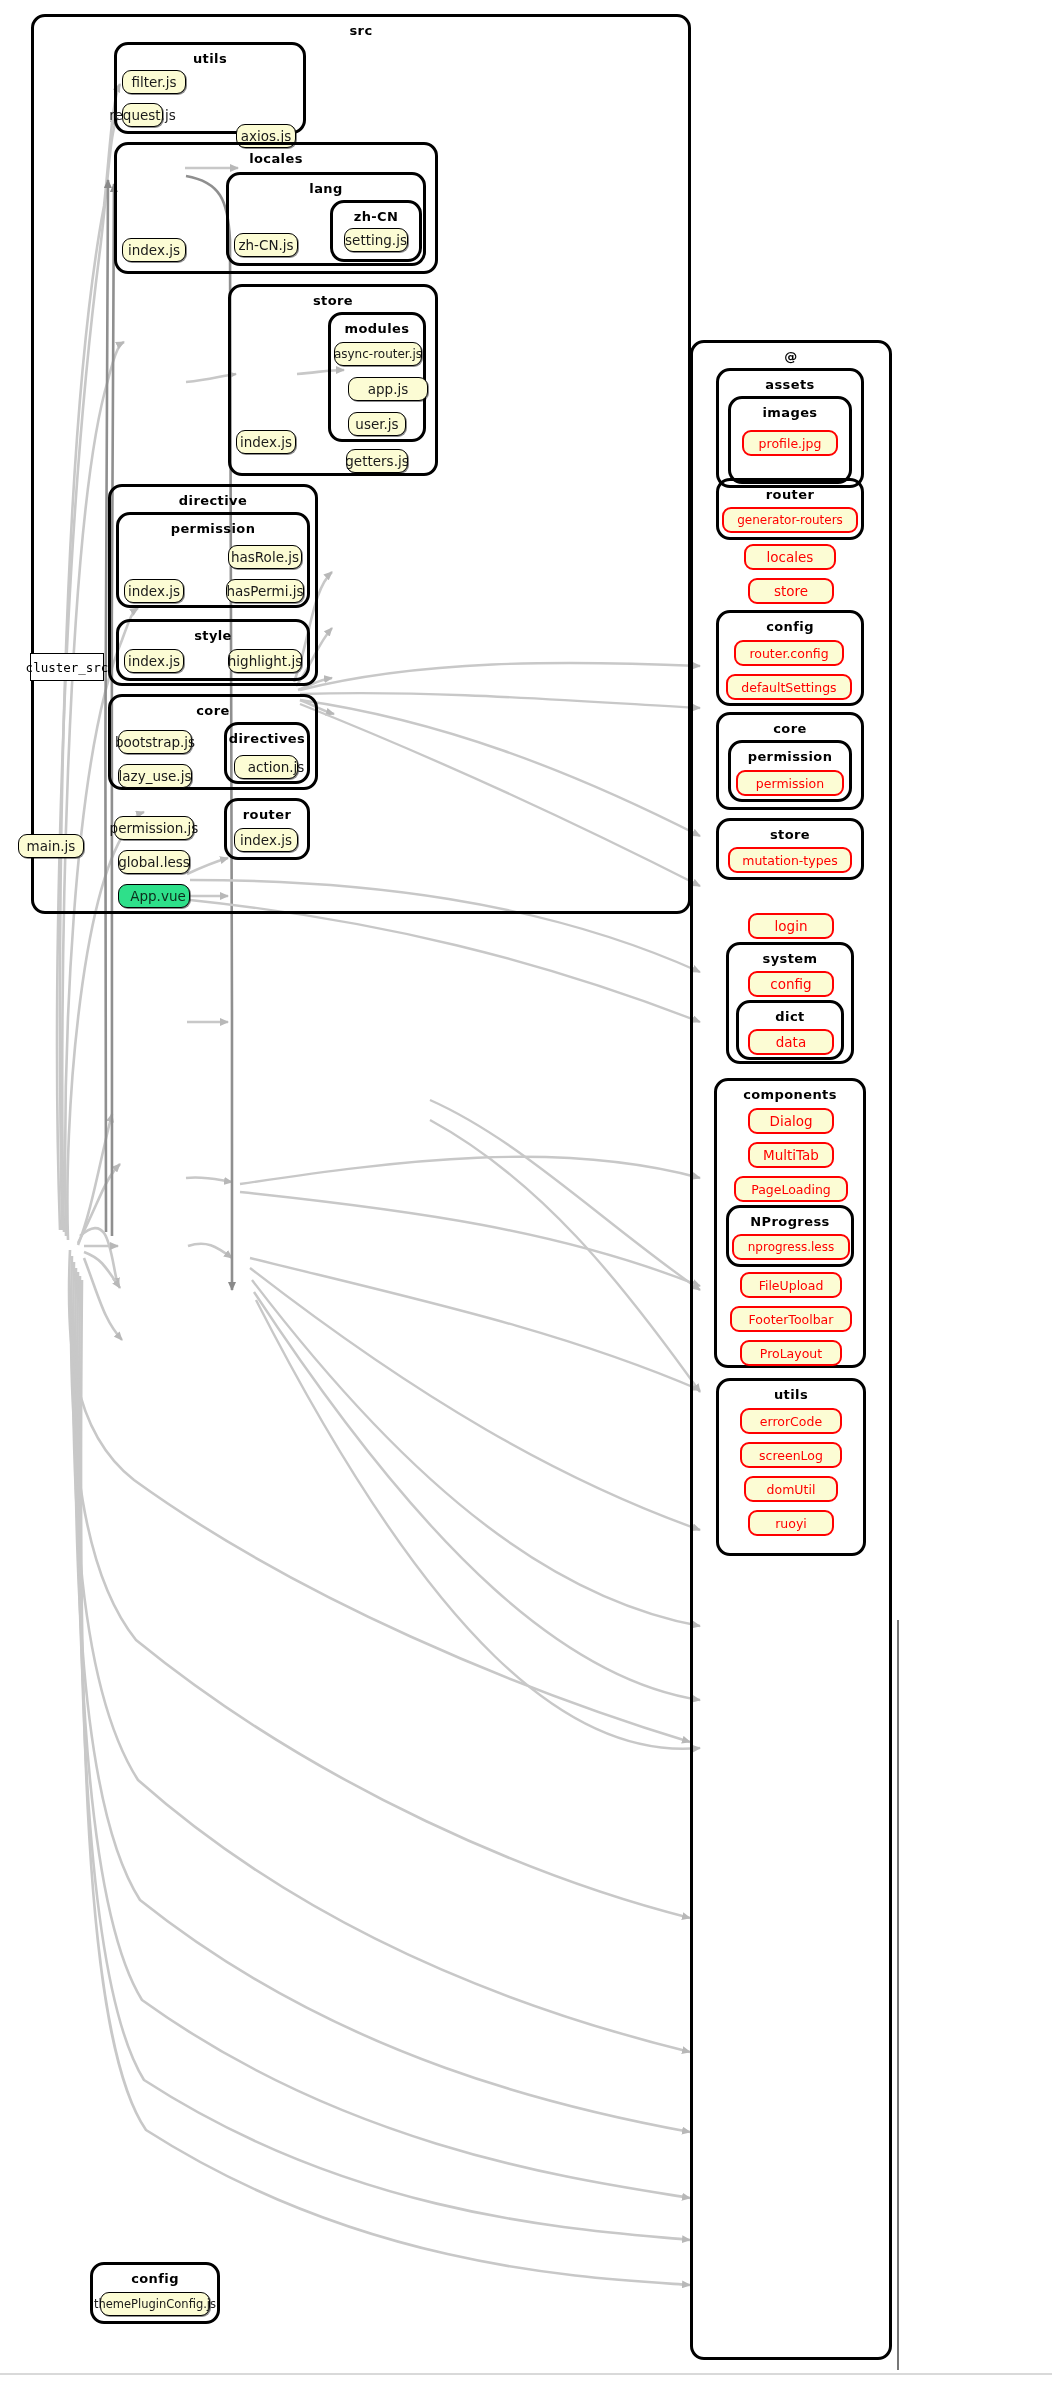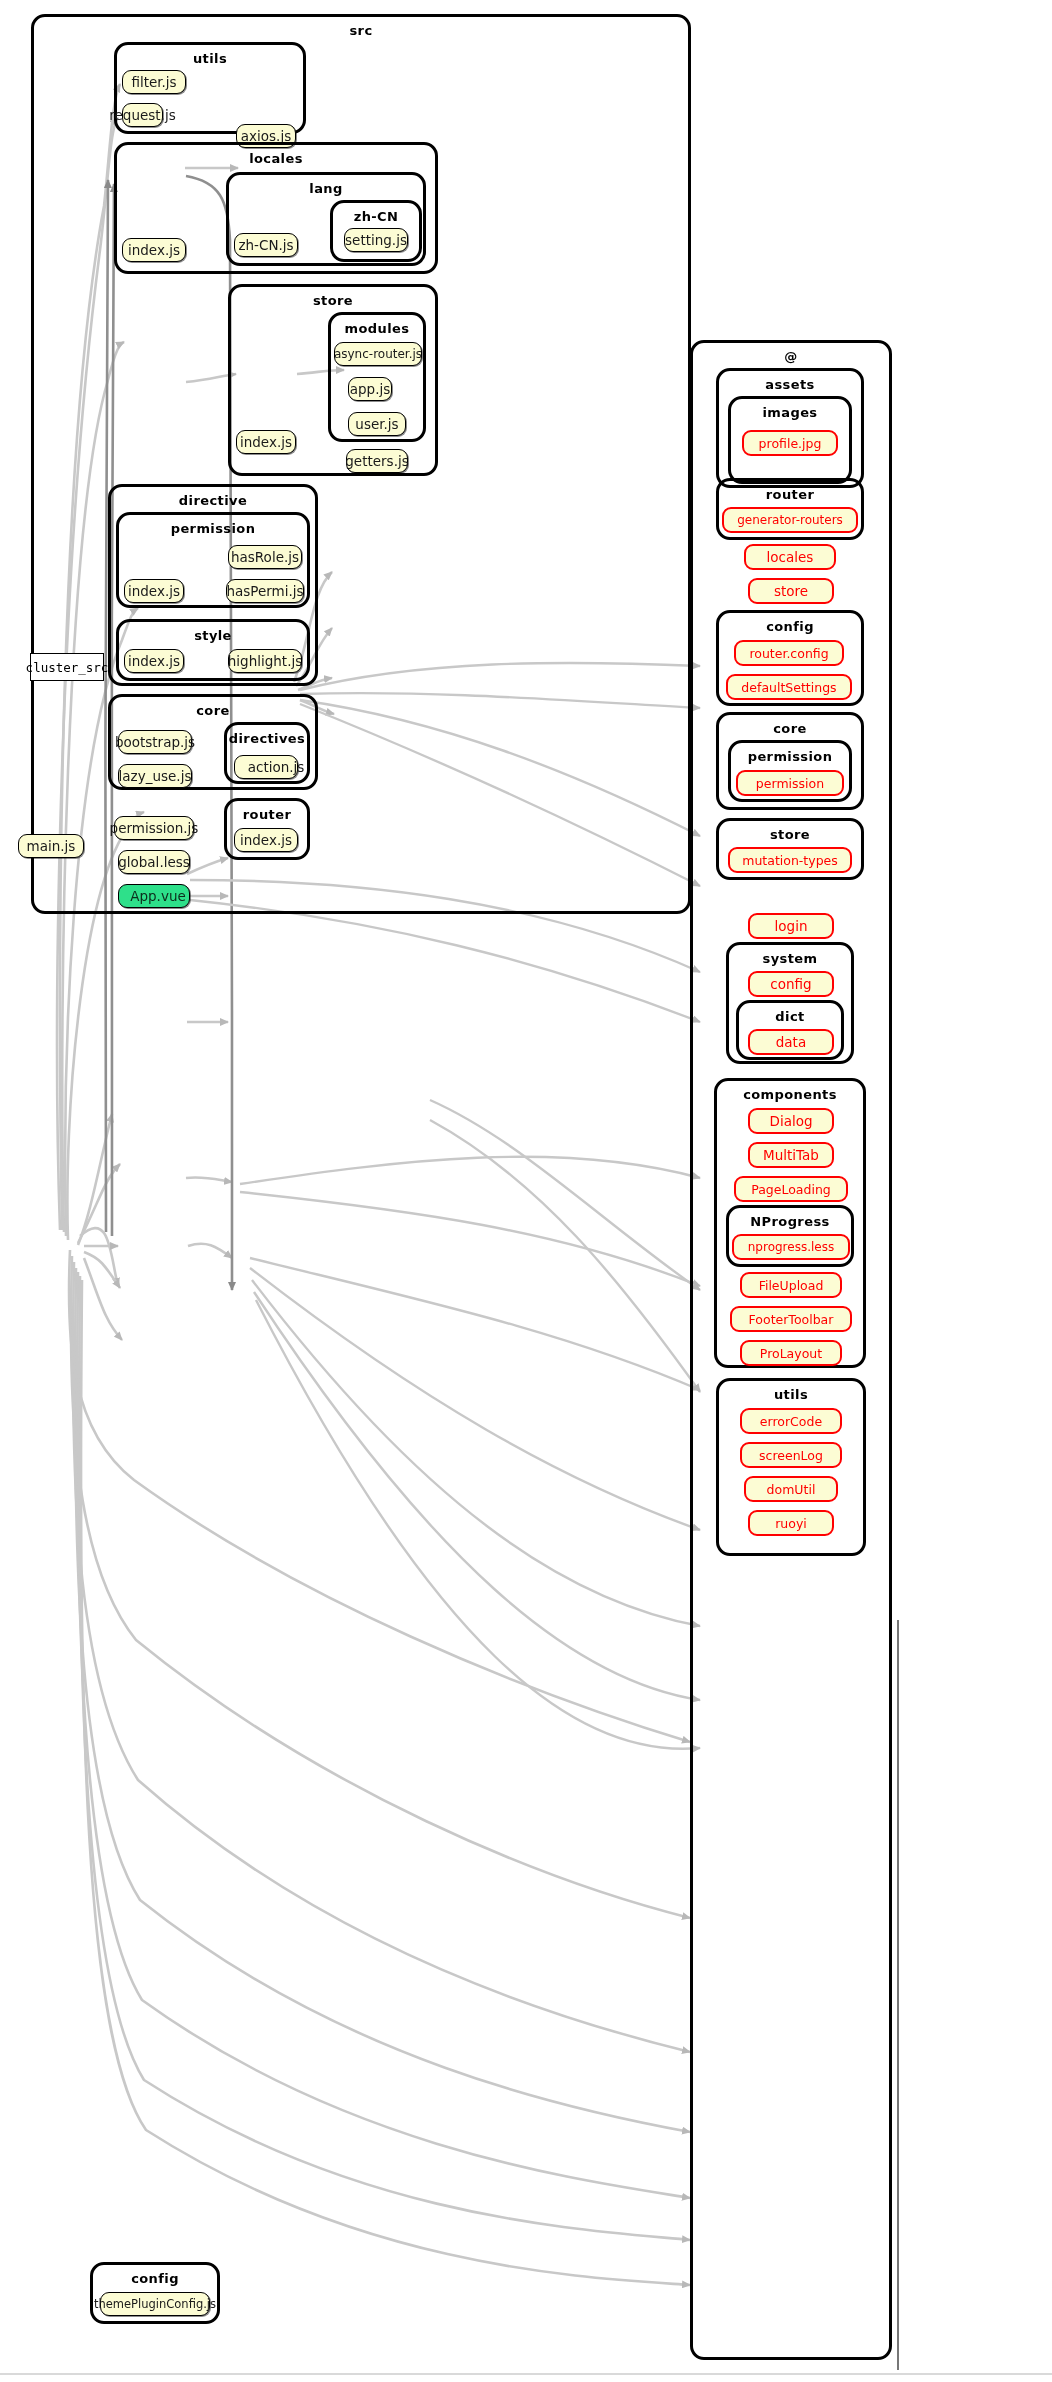--- a/index.html
+++ b/index.html
@@ -125,21 +125,21 @@
   <div class="node yellow" style="left:344px;top:228px;width:64px;height:24px;">setting.js</div>
 
   <div class="cluster" style="left:228px;top:284px;width:210px;height:192px;">
     <div class="cluster-title">store</div>
   </div>
   <div class="cluster" style="left:328px;top:312px;width:98px;height:130px;">
     <div class="cluster-title">modules</div>
   </div>
   <div class="node yellow" style="left:236px;top:430px;width:60px;height:24px;">index.js</div>
   <div class="node yellow" style="left:334px;top:342px;width:88px;height:24px;font-size:12px;">async-router.js</div>
-  <div class="node yellow" style="left:348px;top:377px;width:44px;height:24px;">app.js</div>
+  <div class="node yellow" style="left:348px;top:377px;width:80px;height:24px;">app.js</div>
   <div class="node yellow" style="left:348px;top:412px;width:58px;height:24px;">user.js</div>
   <div class="node yellow" style="left:346px;top:449px;width:62px;height:24px;">getters.js</div>
 
   <div class="cluster" style="left:108px;top:484px;width:210px;height:202px;">
     <div class="cluster-title">directive</div>
   </div>
   <div class="cluster" style="left:116px;top:512px;width:194px;height:96px;">
     <div class="cluster-title">permission</div>
   </div>
   <div class="node yellow" style="left:124px;top:579px;width:60px;height:24px;">index.js</div>

